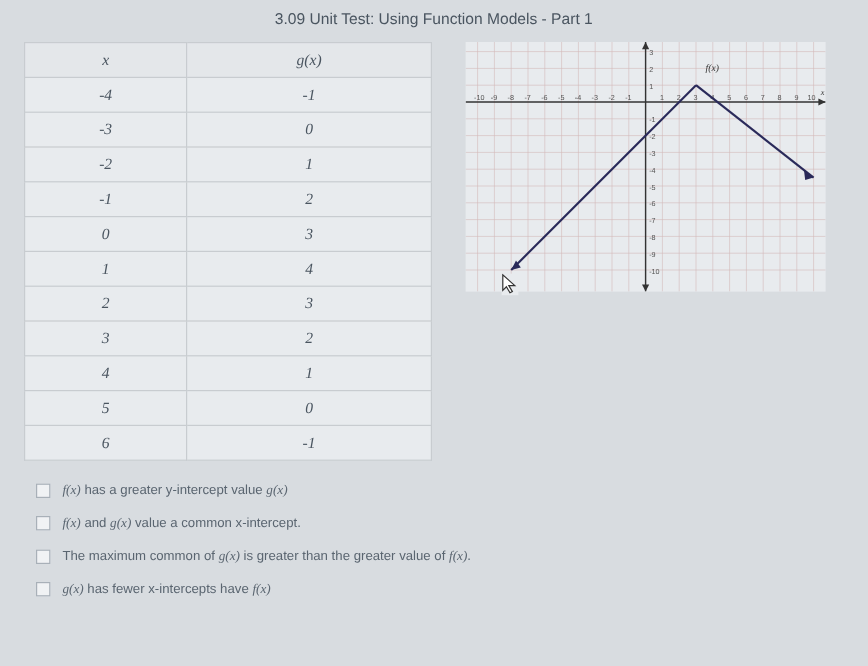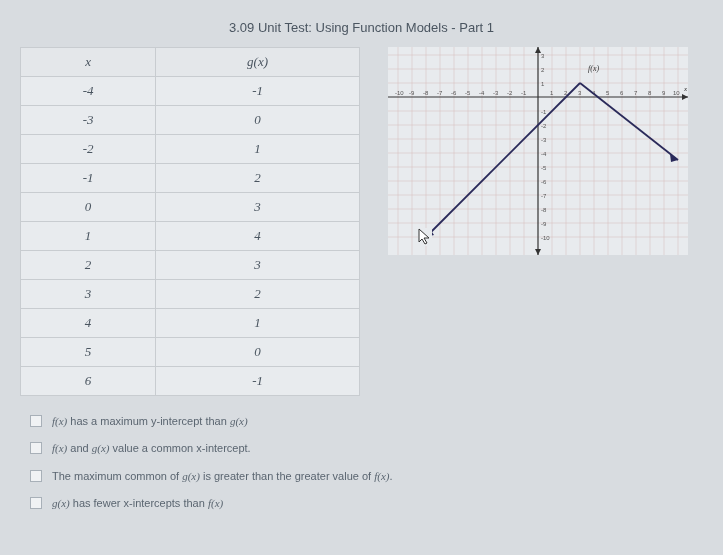--- a/index.html
+++ b/index.html
@@ -8,21 +8,21 @@
       background: #d8dce0;
       width: 723px;
       height: 555px;
       overflow: hidden;
       position: relative;
     }
     .page-title {
       text-align: center;
       font-size: 13px;
       color: #4a5560;
-      padding: 20px 0 12px;
+      padding: 8px 0 12px;
       font-family: Arial, sans-serif;
     }
     .content { display: flex; gap: 12px; padding: 0 20px; }
     .table-wrap { flex: 0 0 340px; }
     table {
       width: 100%;
       border-collapse: collapse;
       background: #e8ebee;
     }
     th, td {
@@ -226,31 +226,31 @@
       <polygon points="290,113 282,107 283,115" fill="#2a2a5a"></polygon>
       <text x="200" y="24" font-size="8" font-style="italic" fill="#333">f(x)</text>
       <text x="296" y="44" font-size="7" font-style="italic" fill="#333">x</text>
     </svg>
   </div>
 </div>
 
 <div class="options">
   <div class="option-row">
     <div class="checkbox"></div>
-    <div class="option-text"><i>f(x)</i><span> has a maximum y-intercept than </span><i>g(x)</i></div>
+    <div class="option-text"><i>f(x)</i><span> has a greater y-intercept value </span><i>g(x)</i></div>
   </div>
   <div class="option-row">
     <div class="checkbox"></div>
     <div class="option-text"><i>f(x)</i><span> and </span><i>g(x)</i><span> value a common x-intercept.</span></div>
   </div>
   <div class="option-row">
     <div class="checkbox"></div>
     <div class="option-text"><span>The maximum common of </span><i>g(x)</i><span> is greater than the greater value of </span><i>f(x)</i><span>.</span></div>
   </div>
   <div class="option-row">
     <div class="checkbox"></div>
-    <div class="option-text"><i>g(x)</i><span> has fewer x-intercepts than </span><i>f(x)</i></div>
+    <div class="option-text"><i>g(x)</i><span> has fewer x-intercepts have </span><i>f(x)</i></div>
   </div>
 </div>
 
 <svg class="cursor" width="14" height="18">
   <path d="M1 1 L1 14 L4 11 L7 16 L9 15 L6 10 L11 10 Z" fill="#fff" stroke="#333" stroke-width="1"></path>
 </svg>
 
 </body></html>

